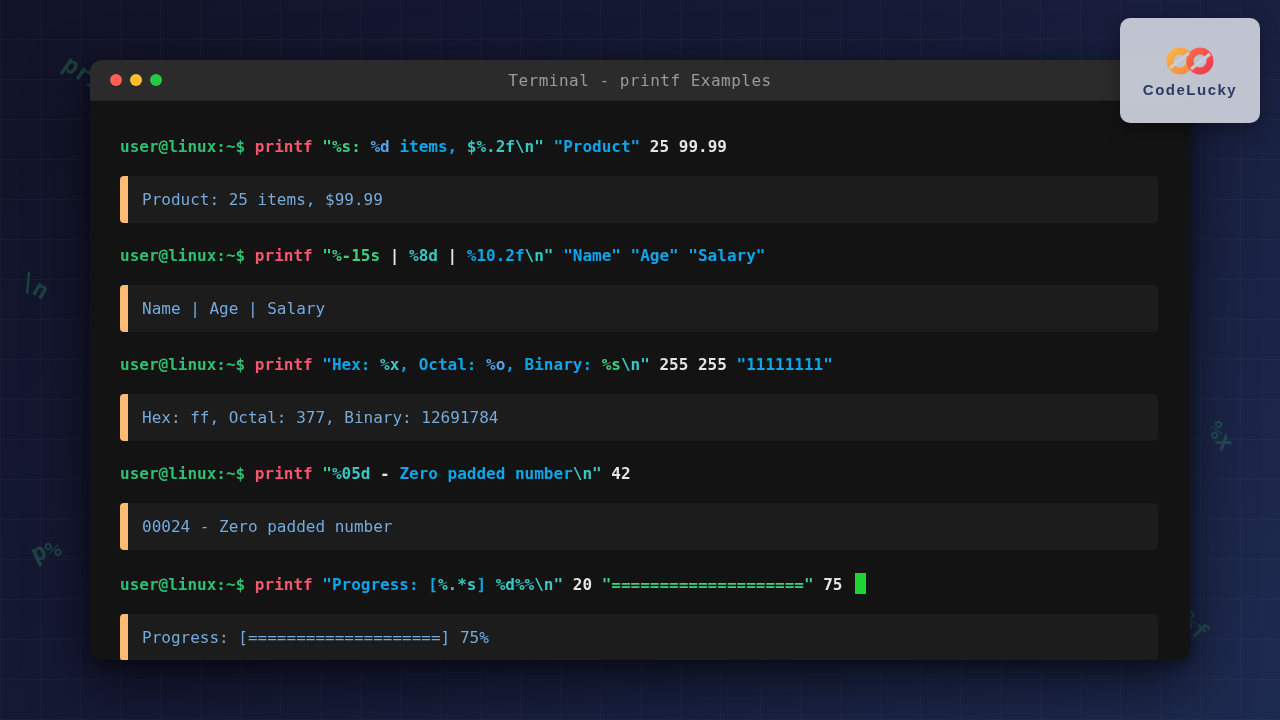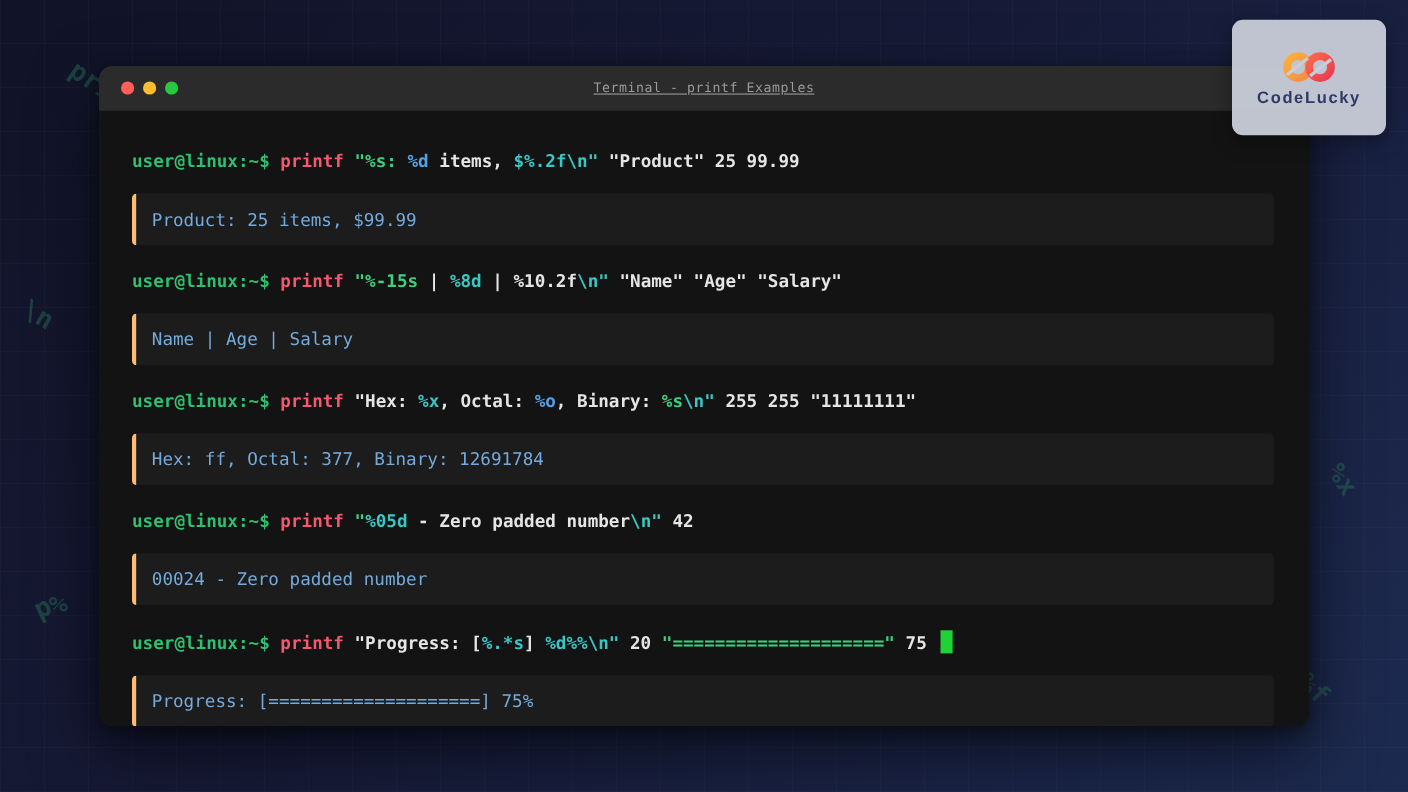--- a/index.html
+++ b/index.html
@@ -29,41 +29,41 @@
     position:relative;height:40px;background:#2b2b2b;
     display:flex;align-items:center;border-bottom:1px solid #232323;
   }
   .dots{display:flex;gap:8px;margin-left:20px;}
   .dot{width:12px;height:12px;border-radius:50%;}
   .dot.red{background:#ff5f57;}
   .dot.yellow{background:#febc2e;}
   .dot.green{background:#28c840;}
   .title{
     position:absolute;left:0;right:0;text-align:center;
-    color:#9a9a9a;font-size:12px;letter-spacing:.5px;text-decoration:underline;
+    color:#9a9a9a;font-size:16px;letter-spacing:.5px;
   }
   .term-body{
     height:560px;padding:36px 32px 0 30px;box-sizing:border-box;
     overflow:hidden;background:#131313;
   }
   .cmd{
     font-size:16px;font-weight:bold;line-height:20px;margin-bottom:19px;
     white-space:pre;
   }
   .out{
     height:47px;margin-bottom:23px;background:#1c1c1c;
-    border-left:4px solid #fdba74;border-radius:4px;
+    border-left:8px solid #fdba74;border-radius:4px;
     display:flex;align-items:center;padding-left:14px;
     font-size:16px;color:#74aadc;white-space:pre;
   }
   .seg{white-space:pre;}
   .c-prompt{color:#2fbf71;margin-top:10px;}
   .c-command{color:#f4586e;}
   .c-green{color:#3ecf7e;}
-  .c-yellow{color:#e5e5e5;}
+  .c-yellow{color:#0ea5e9;}
   .c-blue{color:#55a1e8;}
   .c-cyan{color:#38c7c4;}
   .c-white{color:#e5e5e5;}
   .cursor{
     display:inline-block;width:11px;height:21px;background:#1fd337;
     vertical-align:text-bottom;margin-left:3px;
   }
   
   .badge{
     position:absolute;left:1120px;top:18px;width:140px;height:105px;

